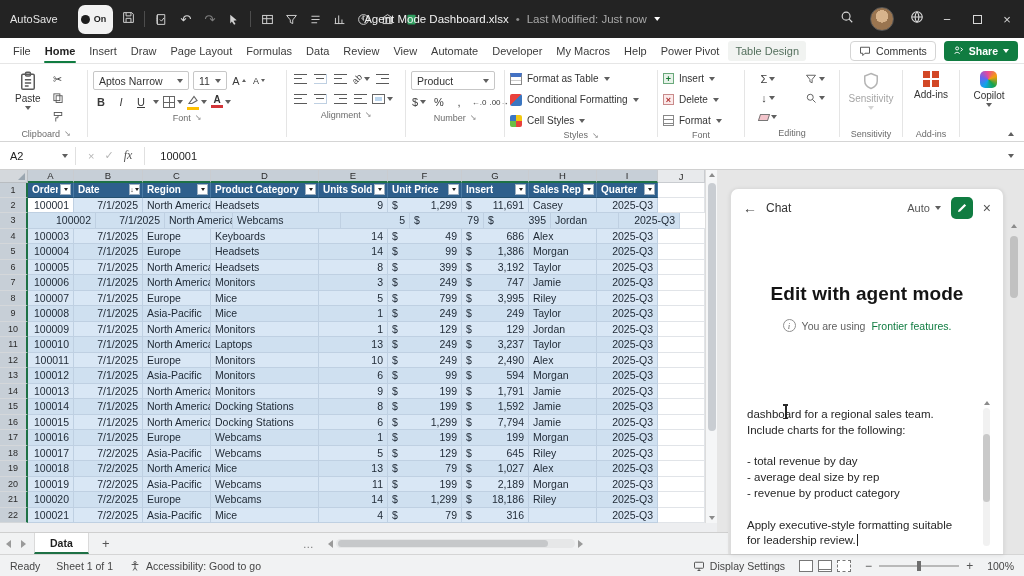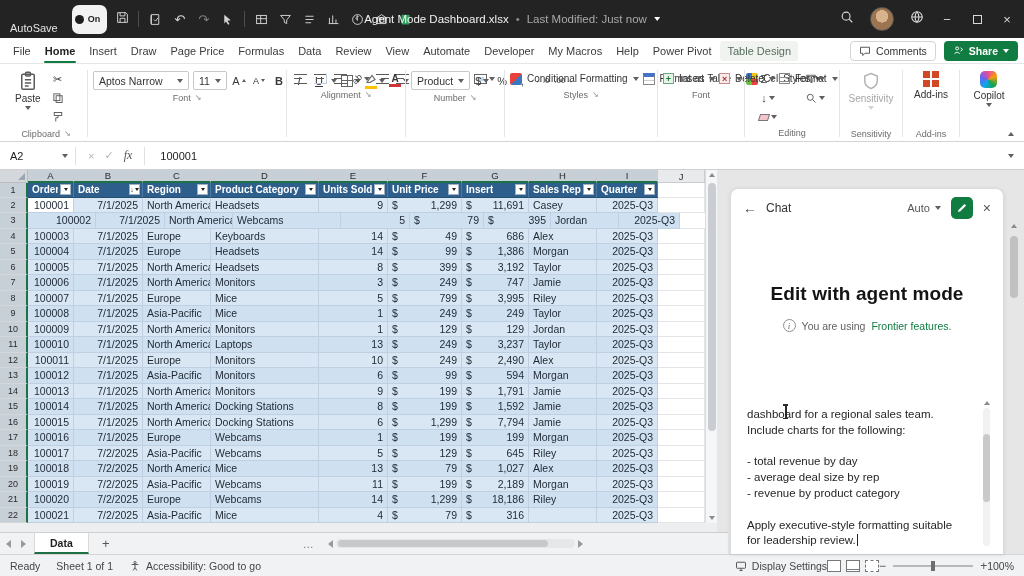--- a/index.html
+++ b/index.html
@@ -8,21 +8,21 @@
     --band0:#D9E7F5; --band1:#CFE0F0;
     --gridln:#bfd0e2;
     --selgray:#C7CFD7;
   }
   *{margin:0;padding:0;box-sizing:border-box}
   body{font-family:"Liberation Sans","DejaVu Sans",sans-serif;background:#777}
   .app{width:1024px;height:576px;display:flex;flex-direction:column;background:#E6E6E6;overflow:hidden;position:relative}
 
   
   .titlebar{height:38px;background:#232323;display:flex;align-items:center;color:#e4e4e4;padding:0 10px;gap:9px;position:relative;flex:none}
-  .autosave{display:flex;align-items:flex-end;gap:14px;font-size:11px;color:#e4e4e4}
+  .autosave{display:flex;align-items:center;gap:20px;font-size:11px;color:#e4e4e4}
   .toggle{background:#f2f2f2;border-radius:7px;height:29px;padding:2px 7px 2px 3px;display:flex;align-items:center;gap:4px;color:#1d1d1d;font-size:9px;font-weight:700}
   .knob{width:9px;height:9px;border-radius:50%;background:#1d1d1d}
   .tb-sep{width:1px;height:16px;background:#4d4d4d;flex:none}
   .qat{display:flex;align-items:center;gap:9px}
   .qat .qi{width:15px;height:15px;display:flex;align-items:center;justify-content:center;color:#d2d2d2;font-size:13px}
   .qi.dim{color:#7d7d7d}
   .qi svg{width:13px;height:13px;stroke:#d2d2d2;fill:none;stroke-width:1.2}
   .qi svg .fillme{fill:#d2d2d2;stroke:none}
   .qi svg.greenish rect{fill:#2f9e5f;stroke:none}
   .tb-title{position:absolute;left:50%;transform:translateX(-50%);display:flex;gap:7px;align-items:center;font-size:11.5px;white-space:nowrap}
@@ -60,21 +60,21 @@
   .rg-body{flex:1;display:flex;align-items:flex-start;gap:4px}
   .rg-label{height:15px;font-size:9px;color:#6b6b6b;display:flex;align-items:center;justify-content:center;gap:4px}
   .rg-sep{width:1px;background:#e5e5e5;margin:1px 1px 4px;flex:none}
   .launcher{font-size:8px;color:#8a8a8a}
   .bigbtn{display:flex;flex-direction:column;align-items:center;gap:2px;font-size:10px;color:#333;padding:2px 5px;text-align:center}
   .bigbtn svg{width:20px;height:20px;stroke:#5a5a5a;fill:none;stroke-width:1.2}
   .bigbtn.disabled{opacity:.45}
   .stackcol{display:flex;flex-direction:column;gap:3px;padding-top:2px}
   .sb{min-width:16px;height:16px;display:flex;align-items:center;justify-content:center;font-size:11px;color:#3a3a3a;gap:2px}
   .sb svg{width:12px;height:12px;stroke:#555;fill:none;stroke-width:1.2}
-  .frows{display:flex;flex-direction:row;gap:4px;padding-top:2px}
+  .frows{display:flex;flex-direction:column;gap:4px;padding-top:2px}
   .frow{display:flex;align-items:center;gap:4px}
   .rsel{border:1px solid #c7c7c7;border-radius:2px;height:19px;display:flex;align-items:center;font-size:10.5px;padding:0 5px;gap:5px;background:#fff;color:#333;justify-content:space-between}
   .bld{font-weight:700}.itl{font-style:italic}.unl{text-decoration:underline}
   .icon-lines{width:13px;height:10px;flex:none;background:
     linear-gradient(#5a5a5a,#5a5a5a) 0 0/13px 1.4px no-repeat,
     linear-gradient(#5a5a5a,#5a5a5a) 0 4.3px/8px 1.4px no-repeat,
     linear-gradient(#5a5a5a,#5a5a5a) 0 8.6px/13px 1.4px no-repeat}
   .icon-lines.c{background-position:0 0,50% 4.3px,0 8.6px}
   .icon-lines.r{background-position:0 0,100% 4.3px,0 8.6px}
   .bord{width:12px;height:12px;border:1px solid #666;flex:none;background:
@@ -172,21 +172,21 @@
   .mini-scroll .ms-track{flex:1;width:7px;background:#f1f1f1;border-radius:4px;margin-top:3px;position:relative}
   .mini-scroll .ms-thumb{position:absolute;left:0;right:0;top:26px;height:68px;background:#c9c9c9;border-radius:4px}
   .panel-scroll{position:absolute;right:5px;top:54px;bottom:10px;width:10px;display:flex;flex-direction:column;align-items:center}
   .panel-scroll .ps-thumb{width:8px;height:62px;background:#c1c1c1;border-radius:4px;margin-top:8px}
   .car.gray{border-top-color:#8b8b8b}
 
   
   .statusbar{height:22px;background:#F1F2F3;border-top:1px solid #D5D5D5;display:flex;align-items:center;font-size:10.5px;color:#454545;padding:0 10px;gap:16px;flex:none}
   .statusbar svg{width:12px;height:12px;stroke:#555;fill:none;stroke-width:1.3}
   .sb-group{display:flex;align-items:center;gap:5px}
-  .sb-right{margin-left:auto;display:flex;align-items:center;gap:0}
+  .sb-right{margin-left:auto;display:flex;align-items:center;gap:14px}
   .vi{width:14px;height:12px;border:1px solid #777;background:#fff}
   .vi.v2{background:linear-gradient(#777,#777) 0 8px/100% 1px no-repeat,#fff}
   .vi.v3{border-style:dashed}
   .zoom{display:flex;align-items:center;gap:7px}
   .ztrack{width:80px;height:2px;background:#b9b9b9;position:relative}
   .zthumb{position:absolute;left:50%;top:-4px;width:4px;height:10px;background:#6e6e6e;transform:translateX(-50%)}
   .zsign{font-size:12px;color:#555}
 
   
   .ibeam{position:absolute;left:781px;top:404px;width:9px;height:15px;z-index:50;pointer-events:none}
@@ -286,21 +286,21 @@
       <span class="winbtn">×</span>
     </div>
   </div>
 
   <div class="menubar">
     <div class="mtabs">
         <div class="mtab">File</div>
         <div class="mtab active">Home</div>
         <div class="mtab">Insert</div>
         <div class="mtab">Draw</div>
-        <div class="mtab">Page Price</div>
+        <div class="mtab">Page Layout</div>
         <div class="mtab">Formulas</div>
         <div class="mtab">Data</div>
         <div class="mtab">Review</div>
         <div class="mtab">View</div>
         <div class="mtab">Automate</div>
         <div class="mtab">Developer</div>
         <div class="mtab">My Macros</div>
         <div class="mtab">Help</div>
         <div class="mtab">Power Pivot</div>
         <div class="mtab ctx">Table Design</div>
@@ -479,27 +479,27 @@
       <div class="rg-label">
           <span>Number</span>
           <span class="launcher">↘</span>
         </div>
     </div>
     <div class="rg-sep"></div>
 
     <div class="rgroup" style="width:150px">
       <div class="frows" style="padding-top:1px">
         <div class="style-item">
-            <span class="ic-cf"></span>
-            <span>Conditional Formatting</span>
+            <span class="ic-ft"></span>
+            <span>Format as Table</span>
             <span class="car"></span>
           </div>
         <div class="style-item">
-            <span class="ic-ft"></span>
-            <span>Format as Table</span>
+            <span class="ic-cf"></span>
+            <span>Conditional Formatting</span>
             <span class="car"></span>
           </div>
         <div class="style-item">
             <span class="ic-cs"></span>
             <span>Cell Styles</span>
             <span class="car"></span>
           </div>
       </div>
       <div class="rg-label">
           <span>Styles</span>

